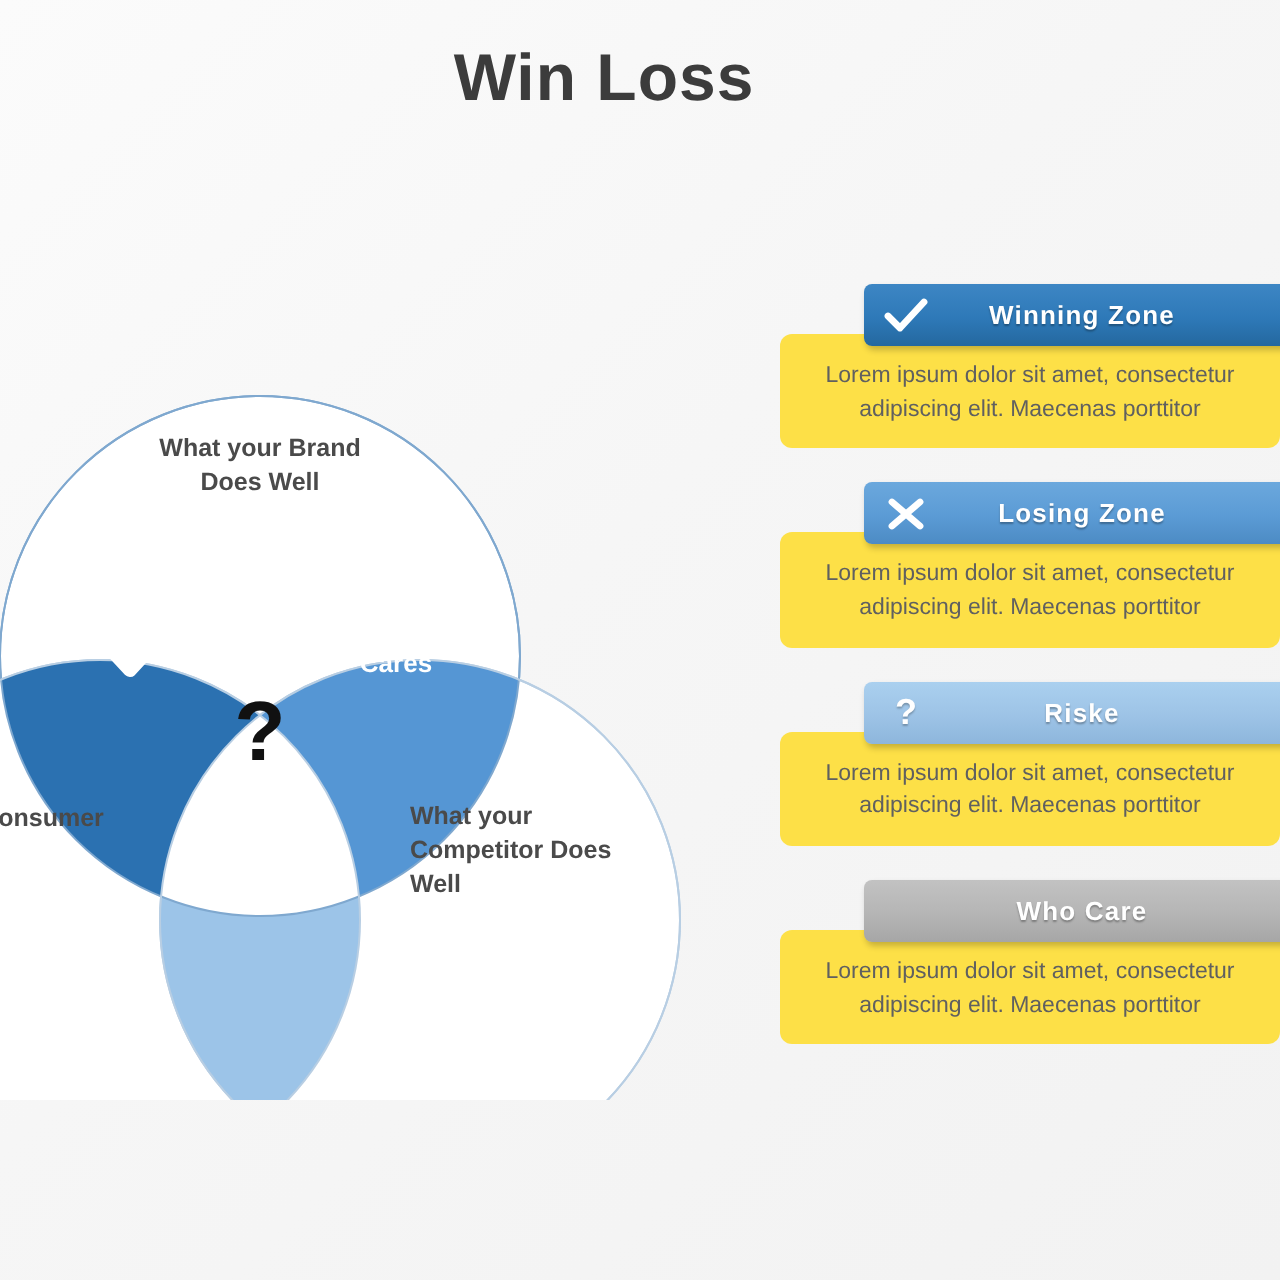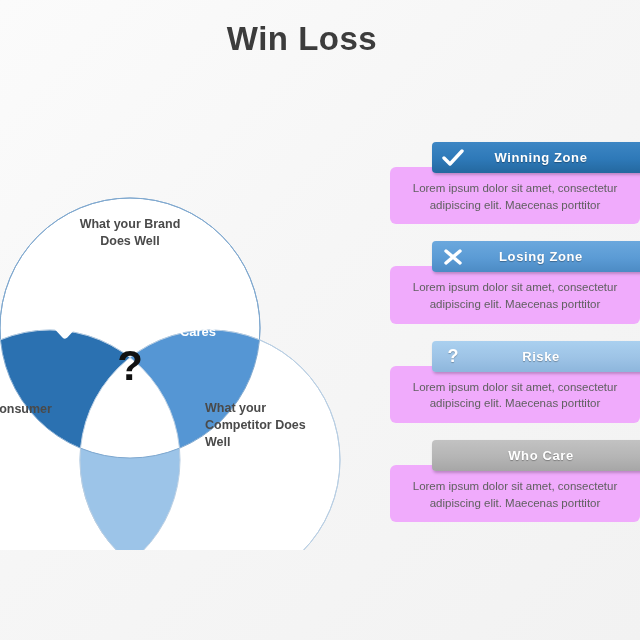--- a/index.html
+++ b/index.html
@@ -94,21 +94,21 @@
     color: #ffffff;
     font-size: 13px;
     font-weight: bold;
     letter-spacing: 0.6px;
     text-shadow: 0 1px 1px rgba(0,0,0,0.30);
     white-space: nowrap;
   }
   .legend-body {
     position: relative;
     margin-top: -6px;
-    background: #f0abfc;
+    background: #fde047;
     border-radius: 6px;
     padding: 13px 10px 11px 10px;
     width: 250px;
     box-sizing: border-box;
     z-index: 1;
   }
   .legend-body p {
     margin: 0;
     text-align: center;
     font-size: 11.5px;

